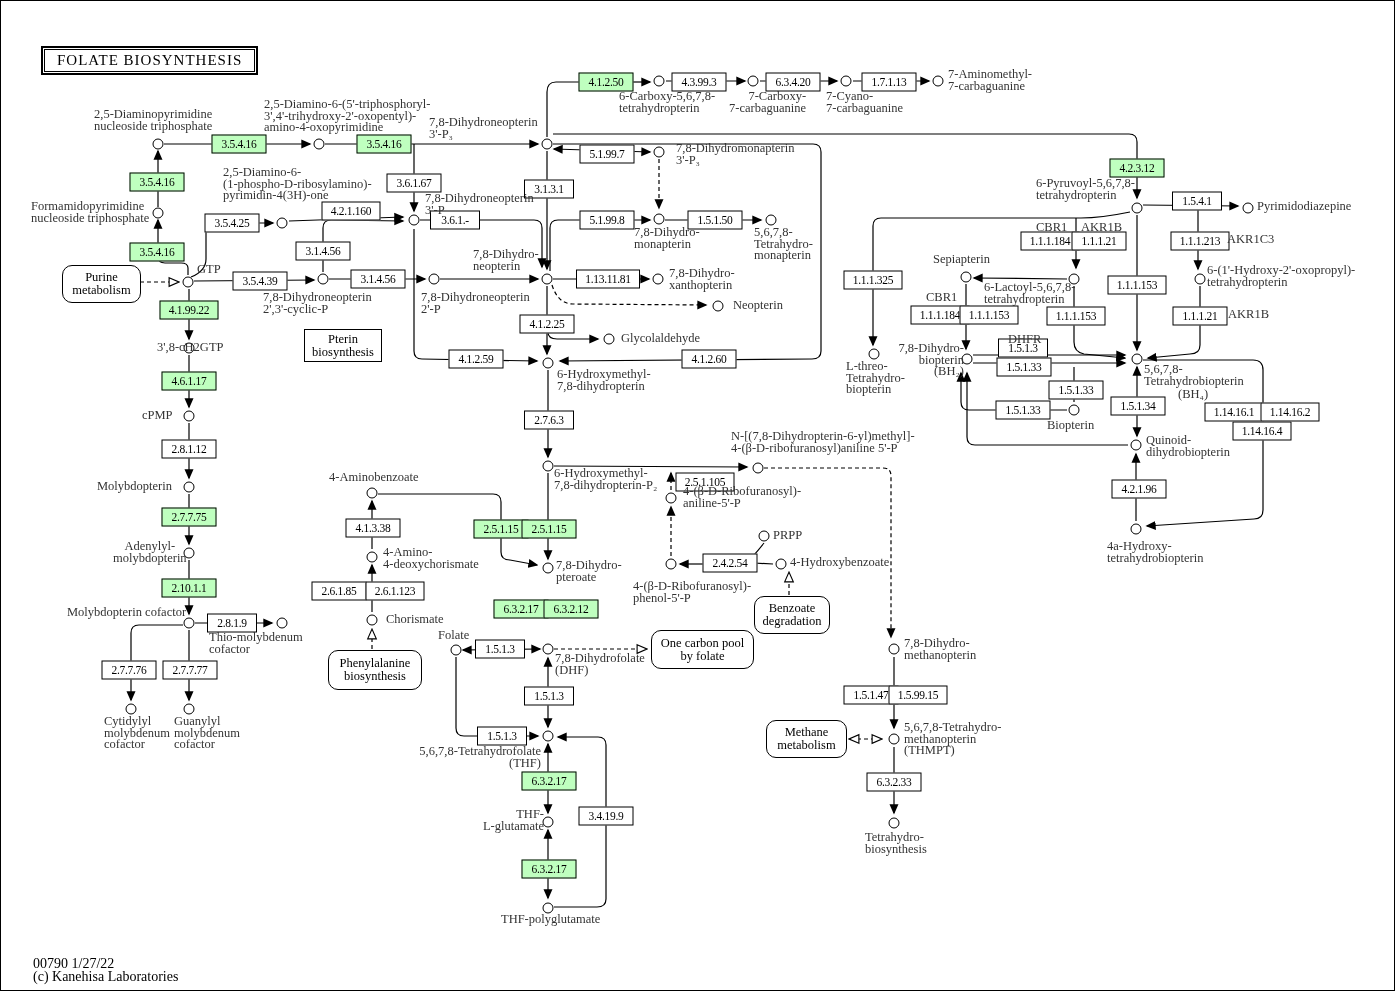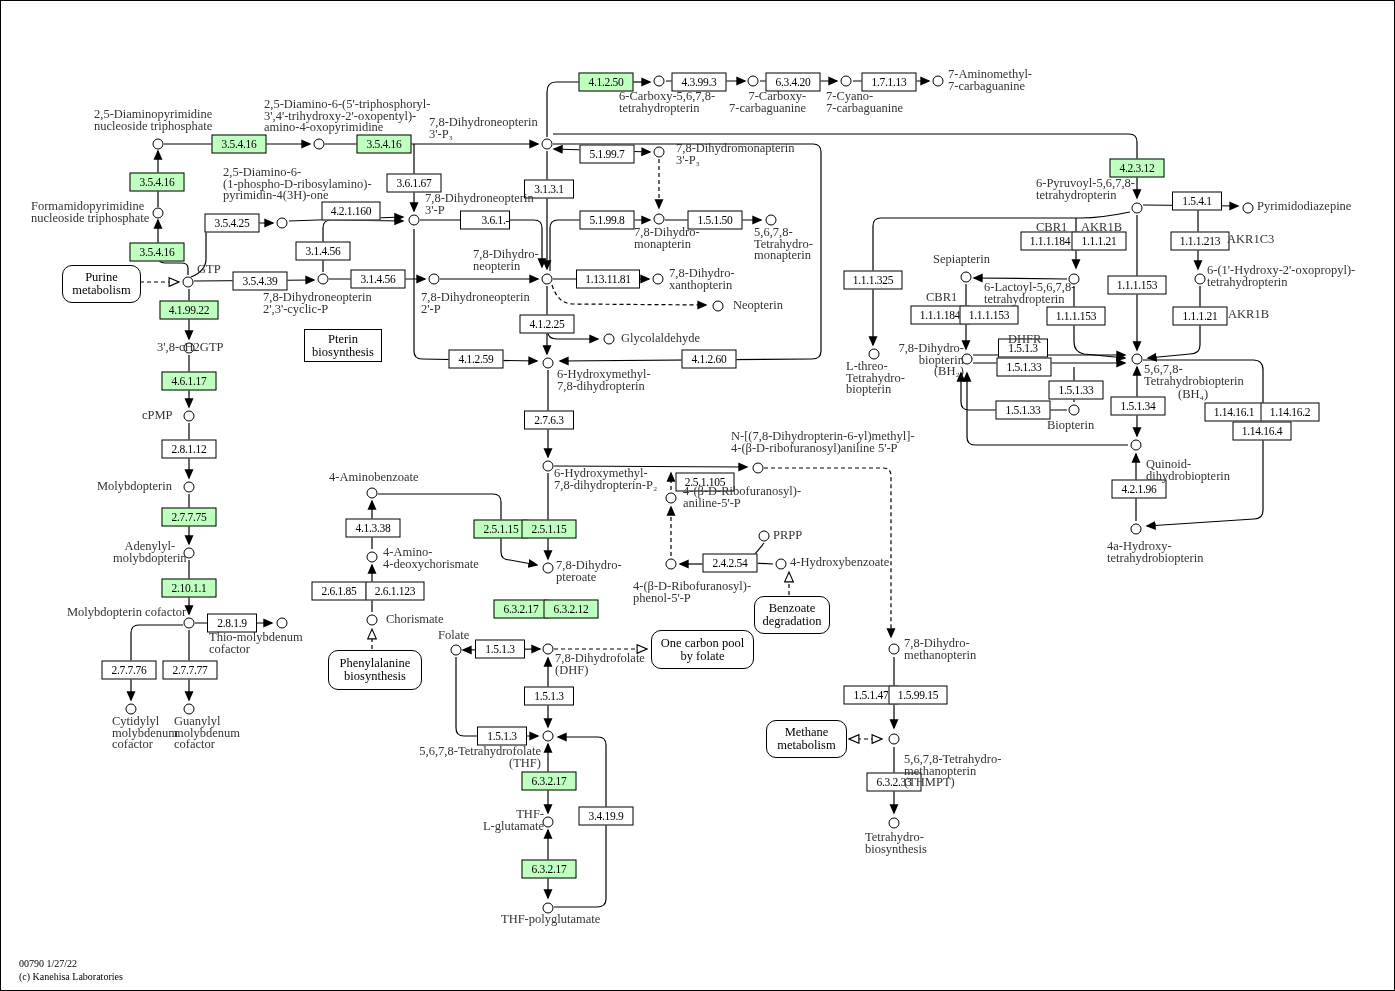--- a/index.html
+++ b/index.html
@@ -14,21 +14,21 @@
   .lbl{position:absolute;z-index:4;font-size:12.5px;line-height:11.5px;color:#333;white-space:nowrap;}
   .lbl div{white-space:nowrap;}
   .lbl.r{text-align:right;transform:translateX(-100%);}
   .mbox{position:absolute;z-index:3;border:1.2px solid #000;border-radius:10px;background:#fff;
         display:flex;flex-direction:column;justify-content:center;text-align:center;
         font-size:12.5px;line-height:13px;cursor:pointer;}
   .pbox{position:absolute;z-index:3;border:1px solid #000;background:#fff;display:flex;flex-direction:column;
         justify-content:center;text-align:center;font-size:12.5px;line-height:13px;}
   #title-box{position:absolute;left:40px;top:45px;z-index:5;border:2px solid #000;padding:1px;background:#fff;}
   #title-box .in{border:1px solid #000;padding:2px 12px;font-size:15px;letter-spacing:1px;}
-  #footer{position:absolute;left:18px;top:957px;z-index:5;font-size:10px;line-height:12.5px;}
+  #footer{position:absolute;left:32px;top:957px;z-index:5;font-size:14px;line-height:12.5px;}
 </style>
 </head>
 <body>
 
 <div id="stage">
   <svg id="wires" width="1393" height="989">
     <defs>
       <marker id="arw" viewBox="0 0 10 10" refX="8.5" refY="5" markerWidth="8.5" markerHeight="8.5" orient="auto-start-reverse">
         <path d="M0,0.6 L10,5 L0,9.4 z" fill="#000"></path>
       </marker>
@@ -113,30 +113,33 @@
         <path d="M188,422 L188,477" marker-end="url(#arw)"></path>
         <path d="M188,493 L188,543" marker-end="url(#arw)"></path>
         <path d="M188,559 L188,613" marker-end="url(#arw)"></path>
         <path d="M194,622 L271,622" marker-end="url(#arw)"></path>
         <path d="M188,629 L188,699" marker-end="url(#arw)"></path>
         <path d="M182,624 L138,624 Q130,624 130,632 L130,699" marker-end="url(#arw)"></path>
         <path d="M419,219 L533,219 Q541,219 541,227 L541,266" marker-end="url(#arw)"></path>
       </g>
   </svg>
 
+  <div id="title-box">
+    <div class="in">FOLATE  BIOSYNTHESIS</div>
+  </div>
 
   <div id="nodes">
       <div class="ebox hl" style="left: 238px; top: 143px; width: 53px;">3.5.4.16</div>
       <div class="ebox hl" style="left: 383px; top: 143px; width: 53px;">3.5.4.16</div>
       <div class="ebox hl" style="left: 156px; top: 181px; width: 53px;">3.5.4.16</div>
       <div class="ebox hl" style="left: 156px; top: 251px; width: 53px;">3.5.4.16</div>
       <div class="ebox" style="left: 231px; top: 222px; width: 53px;">3.5.4.25</div>
       <div class="ebox" style="left: 350px; top: 210px; width: 57px;">4.2.1.160</div>
       <div class="ebox" style="left: 413px; top: 182px; width: 53px;">3.6.1.67</div>
-      <div class="ebox" style="left: 484px; top: 219px; width: 48px; text-align: right;">3.6.1.-</div>
+      <div class="ebox" style="left: 454px; top: 219px; width: 48px;">3.6.1.-</div>
       <div class="ebox" style="left: 322px; top: 250px; width: 53px;">3.1.4.56</div>
       <div class="ebox" style="left: 259px; top: 280px; width: 53px;">3.5.4.39</div>
       <div class="ebox" style="left: 377px; top: 278px; width: 53px;">3.1.4.56</div>
       <div class="ebox hl" style="left: 188px; top: 309px; width: 57px;">4.1.99.22</div>
       <div class="ebox hl" style="left: 188px; top: 380px; width: 53px;">4.6.1.17</div>
       <div class="ebox" style="left: 188px; top: 448px; width: 53px;">2.8.1.12</div>
       <div class="ebox hl" style="left: 188px; top: 516px; width: 53px;">2.7.7.75</div>
       <div class="ebox hl" style="left: 188px; top: 587px; width: 53px;">2.10.1.1</div>
       <div class="ebox" style="left: 231px; top: 622px; width: 48px;">2.8.1.9</div>
       <div class="ebox" style="left: 128px; top: 669px; width: 53px;">2.7.7.76</div>
@@ -331,21 +334,21 @@
         <div>Adenylyl-</div>
         <div>molybdopterin</div>
       </div>
       <div class="lbl" style="left: 66px; top: 606px;">
         <div>Molybdopterin cofactor</div>
       </div>
       <div class="lbl" style="left: 208px; top: 631px;">
         <div>Thio-molybdenum</div>
         <div>cofactor</div>
       </div>
-      <div class="lbl" style="left: 103px; top: 715px; margin-left: 8px;">
+      <div class="lbl" style="left: 103px; top: 715px;">
         <div>Cytidylyl</div>
         <div>molybdenum</div>
         <div>cofactor</div>
       </div>
       <div class="lbl" style="left: 173px; top: 715px;">
         <div>Guanylyl</div>
         <div>molybdenum</div>
         <div>cofactor</div>
       </div>
       <div class="lbl" style="left: 328px; top: 471px;">
@@ -467,33 +470,33 @@
       <div class="lbl" style="left: 1143px; top: 363px;">
         <div>5,6,7,8-</div>
         <div>Tetrahydrobiopterin</div>
       </div>
       <div class="lbl" style="left: 1177px; top: 388px;">
         <div>(BH₄)</div>
       </div>
       <div class="lbl" style="left: 1046px; top: 419px;">
         <div>Biopterin</div>
       </div>
-      <div class="lbl" style="left: 1145px; top: 434px; margin-top: 24px;">
+      <div class="lbl" style="left: 1145px; top: 434px;">
         <div>Quinoid-</div>
         <div>dihydrobiopterin</div>
       </div>
       <div class="lbl" style="left: 1106px; top: 540px;">
         <div>4a-Hydroxy-</div>
         <div>tetrahydrobiopterin</div>
       </div>
       <div class="lbl" style="left: 903px; top: 637px;">
         <div>7,8-Dihydro-</div>
         <div>methanopterin</div>
       </div>
-      <div class="lbl" style="left: 903px; top: 721px; margin-top: 32px;">
+      <div class="lbl" style="left: 903px; top: 721px;">
         <div>5,6,7,8-Tetrahydro-</div>
         <div>methanopterin</div>
         <div>(THMPT)</div>
       </div>
       <div class="lbl" style="left: 864px; top: 831px;">
         <div>Tetrahydro-</div>
         <div>biosynthesis</div>
       </div>
       <div class="mbox" style="left: 61px; top: 264px; width: 77px; height: 36px;">
         <div>Purine</div>

